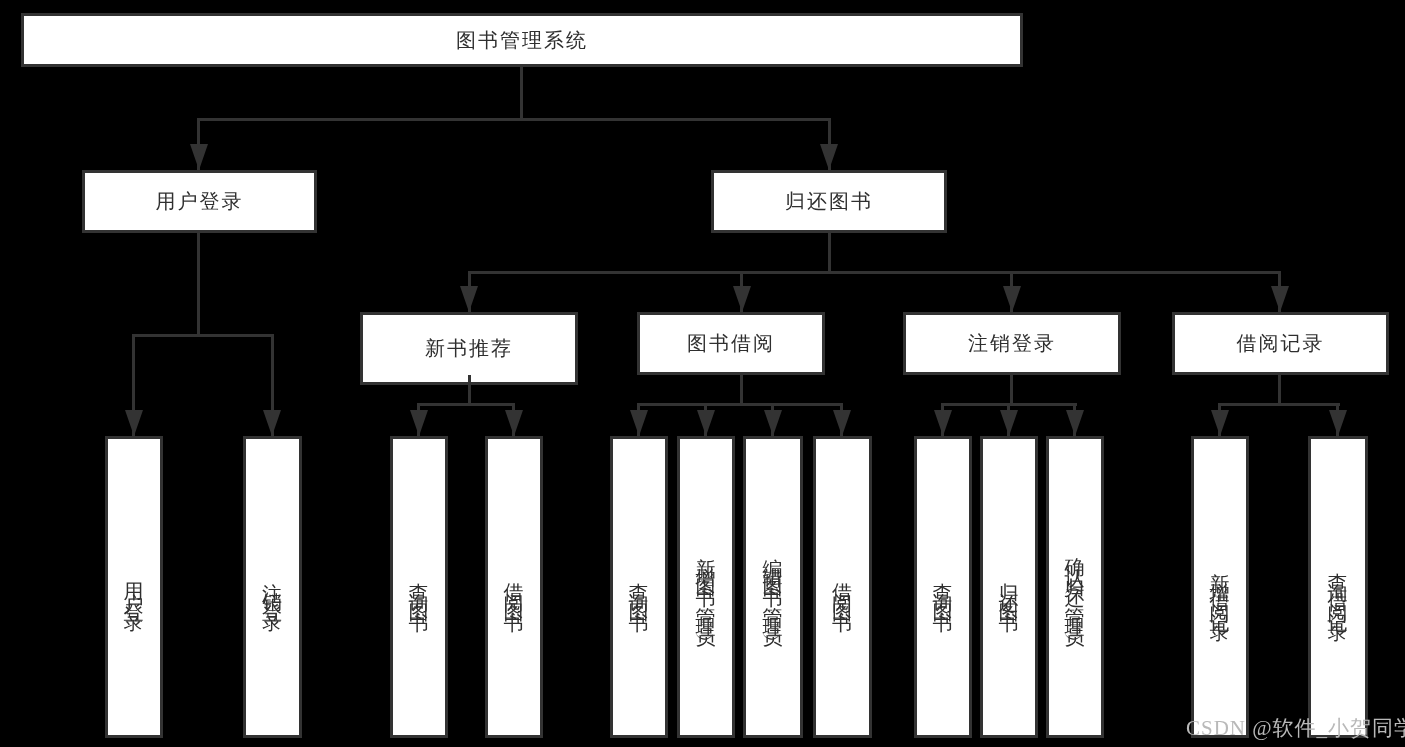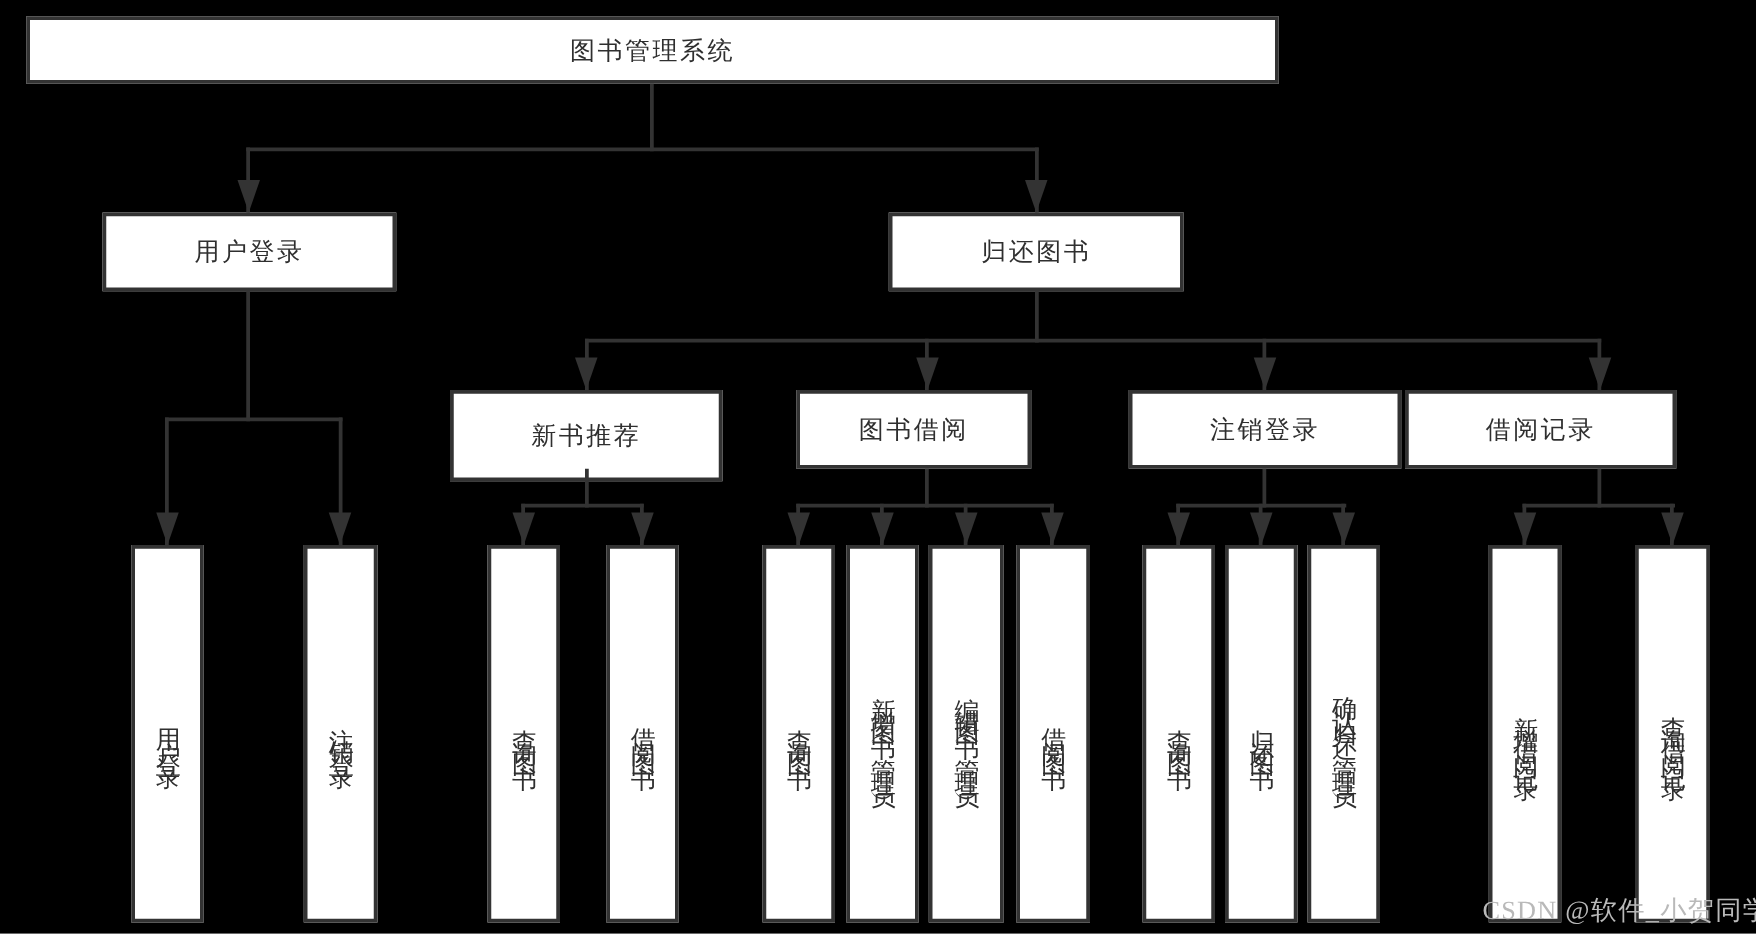--- a/index.html
+++ b/index.html
@@ -34,21 +34,21 @@
 <div class="canvas">
 
   <div class="node h" style="left:21px;top:13px;width:1002px;height:54px">图书管理系统</div>
 
   <div class="node h" style="left:82px;top:170px;width:235px;height:63px">用户登录</div>
   <div class="node h" style="left:711px;top:170px;width:236px;height:63px">归还图书</div>
 
   <div class="node h" style="left:360px;top:312px;width:218px;height:73px">新书推荐</div>
   <div class="node h" style="left:637px;top:312px;width:188px;height:63px">图书借阅</div>
   <div class="node h" style="left:903px;top:312px;width:218px;height:63px">注销登录</div>
-  <div class="node h" style="left:1124px;top:312px;width:217px;height:63px">借阅记录</div>
+  <div class="node h" style="left:1172px;top:312px;width:217px;height:63px">借阅记录</div>
 
   <div class="node v" style="left:105px;top:436px;width:58px;height:302px">用户登录</div>
   <div class="node v" style="left:243px;top:436px;width:59px;height:302px">注销登录</div>
 
   <div class="node v" style="left:390px;top:436px;width:58px;height:302px">查询图书</div>
   <div class="node v" style="left:485px;top:436px;width:58px;height:302px">借阅图书</div>
 
   <div class="node v" style="left:610px;top:436px;width:58px;height:302px">查询图书</div>
   <div class="node v" style="left:677px;top:436px;width:58px;height:302px">新增图书（管理员）</div>
   <div class="node v" style="left:743px;top:436px;width:60px;height:302px">编辑图书（管理员）</div>

